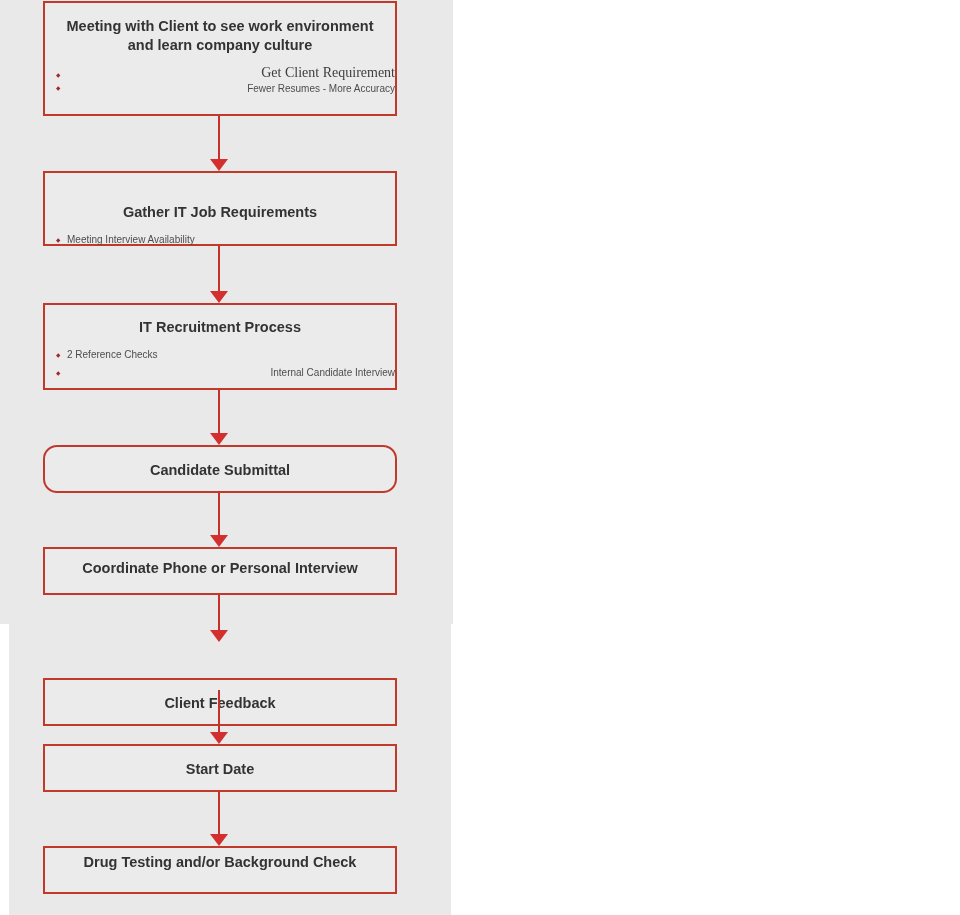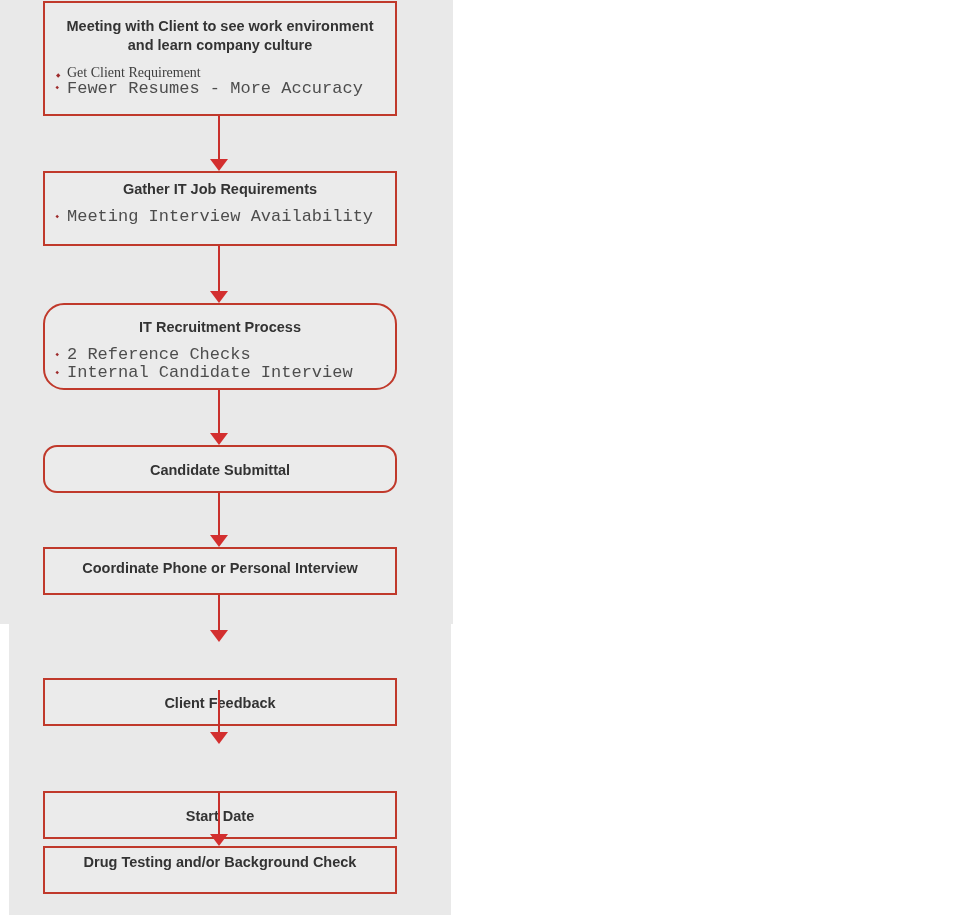--- a/index.html
+++ b/index.html
@@ -80,22 +80,22 @@
     position: absolute;
     left: 9px;
     top: 50%;
     transform: translateY(-50%) scale(0.52);
     transform-origin: center;
     color: #9e2a2b;
     font-size: 11px;
     line-height: 1;
   }
   .bullet-sans {
-    font-family: Liberation Mono, monospace;
-    font-size: 17px;
+    font-family: Liberation Sans, sans-serif;
+    font-size: 10px;
     line-height: 15px;
   }
   .bullet-serif {
     font-family: "Liberation Serif", serif;
     font-size: 14px;
     line-height: 16px;
     color: #3d3d3d;
   }
   .bullet-serif::before {
     top: 5px;
@@ -130,48 +130,48 @@
 
 <div id="canvas">
 
   <div class="bg-plate-upper"></div>
   <div class="bg-plate-lower"></div>
 
   <div id="flow">
 
     <div class="node" style="top:1px; height:115px;">
       <span class="node-title two-line">Meeting with Client to see work environment and learn company culture</span>
-      <ul class="bullets" style="margin-top:9px;">
+      <ul class="bullets" style="margin-top:9px;text-align:right;">
         <li class="bullet bullet-serif">Get Client Requirement</li>
         <li class="bullet bullet-sans">Fewer Resumes - More Accuracy</li>
       </ul>
     </div>
 
     <div class="connector" style="top:116px; height:55px;">
       <div class="shaft" style="height:43px;"></div>
       <div class="head" style="top:43px;"></div>
     </div>
 
     <div class="node" style="top:171px; height:75px;">
-      <span class="node-title" style="padding-top:7px;">Gather IT Job Requirements</span>
+      <span class="node-title" style="padding-top:30px;">Gather IT Job Requirements</span>
       <ul class="bullets" style="margin-top:10px;">
         <li class="bullet bullet-sans">Meeting Interview Availability</li>
       </ul>
     </div>
 
     <div class="connector" style="top:246px; height:57px;">
       <div class="shaft" style="height:45px;"></div>
       <div class="head" style="top:45px;"></div>
     </div>
 
-    <div class="node" style="top:303px; height:87px;border-radius:21px;">
+    <div class="node" style="top:303px; height:87px;">
       <span class="node-title" style="padding-top:13px;">IT Recruitment Process</span>
       <ul class="bullets" style="margin-top:10px;">
         <li class="bullet bullet-sans">2 Reference Checks</li>
-        <li class="bullet bullet-sans" style="margin-top:3px;">Internal Candidate Interview</li>
+        <li class="bullet bullet-sans" style="margin-top:3px;text-align:right;">Internal Candidate Interview</li>
       </ul>
     </div>
 
     <div class="connector" style="top:390px; height:55px;">
       <div class="shaft" style="height:43px;"></div>
       <div class="head" style="top:43px;"></div>
     </div>
 
     <div class="node" style="top:445px; height:48px;border-radius:14px;">
       <span class="node-title" style="padding-top:14px;">Candidate Submittal</span>
@@ -193,21 +193,21 @@
 
     <div class="node" style="top:642px; height:48px;margin-top:36px;">
       <span class="node-title" style="padding-top:14px;">Client Feedback</span>
     </div>
 
     <div class="connector" style="top:690px; height:54px;">
       <div class="shaft" style="height:42px;"></div>
       <div class="head" style="top:42px;"></div>
     </div>
 
-    <div class="node" style="top:744px; height:48px;margin-top:47px;">
+    <div class="node" style="top:744px; height:48px;">
       <span class="node-title" style="padding-top:14px;">Start Date</span>
     </div>
 
     <div class="connector" style="top:792px; height:54px;">
       <div class="shaft" style="height:42px;"></div>
       <div class="head" style="top:42px;"></div>
     </div>
 
     <div class="node" style="top:846px; height:48px;">
       <span class="node-title" style="padding-top:5px;">Drug Testing and/or Background Check</span>

